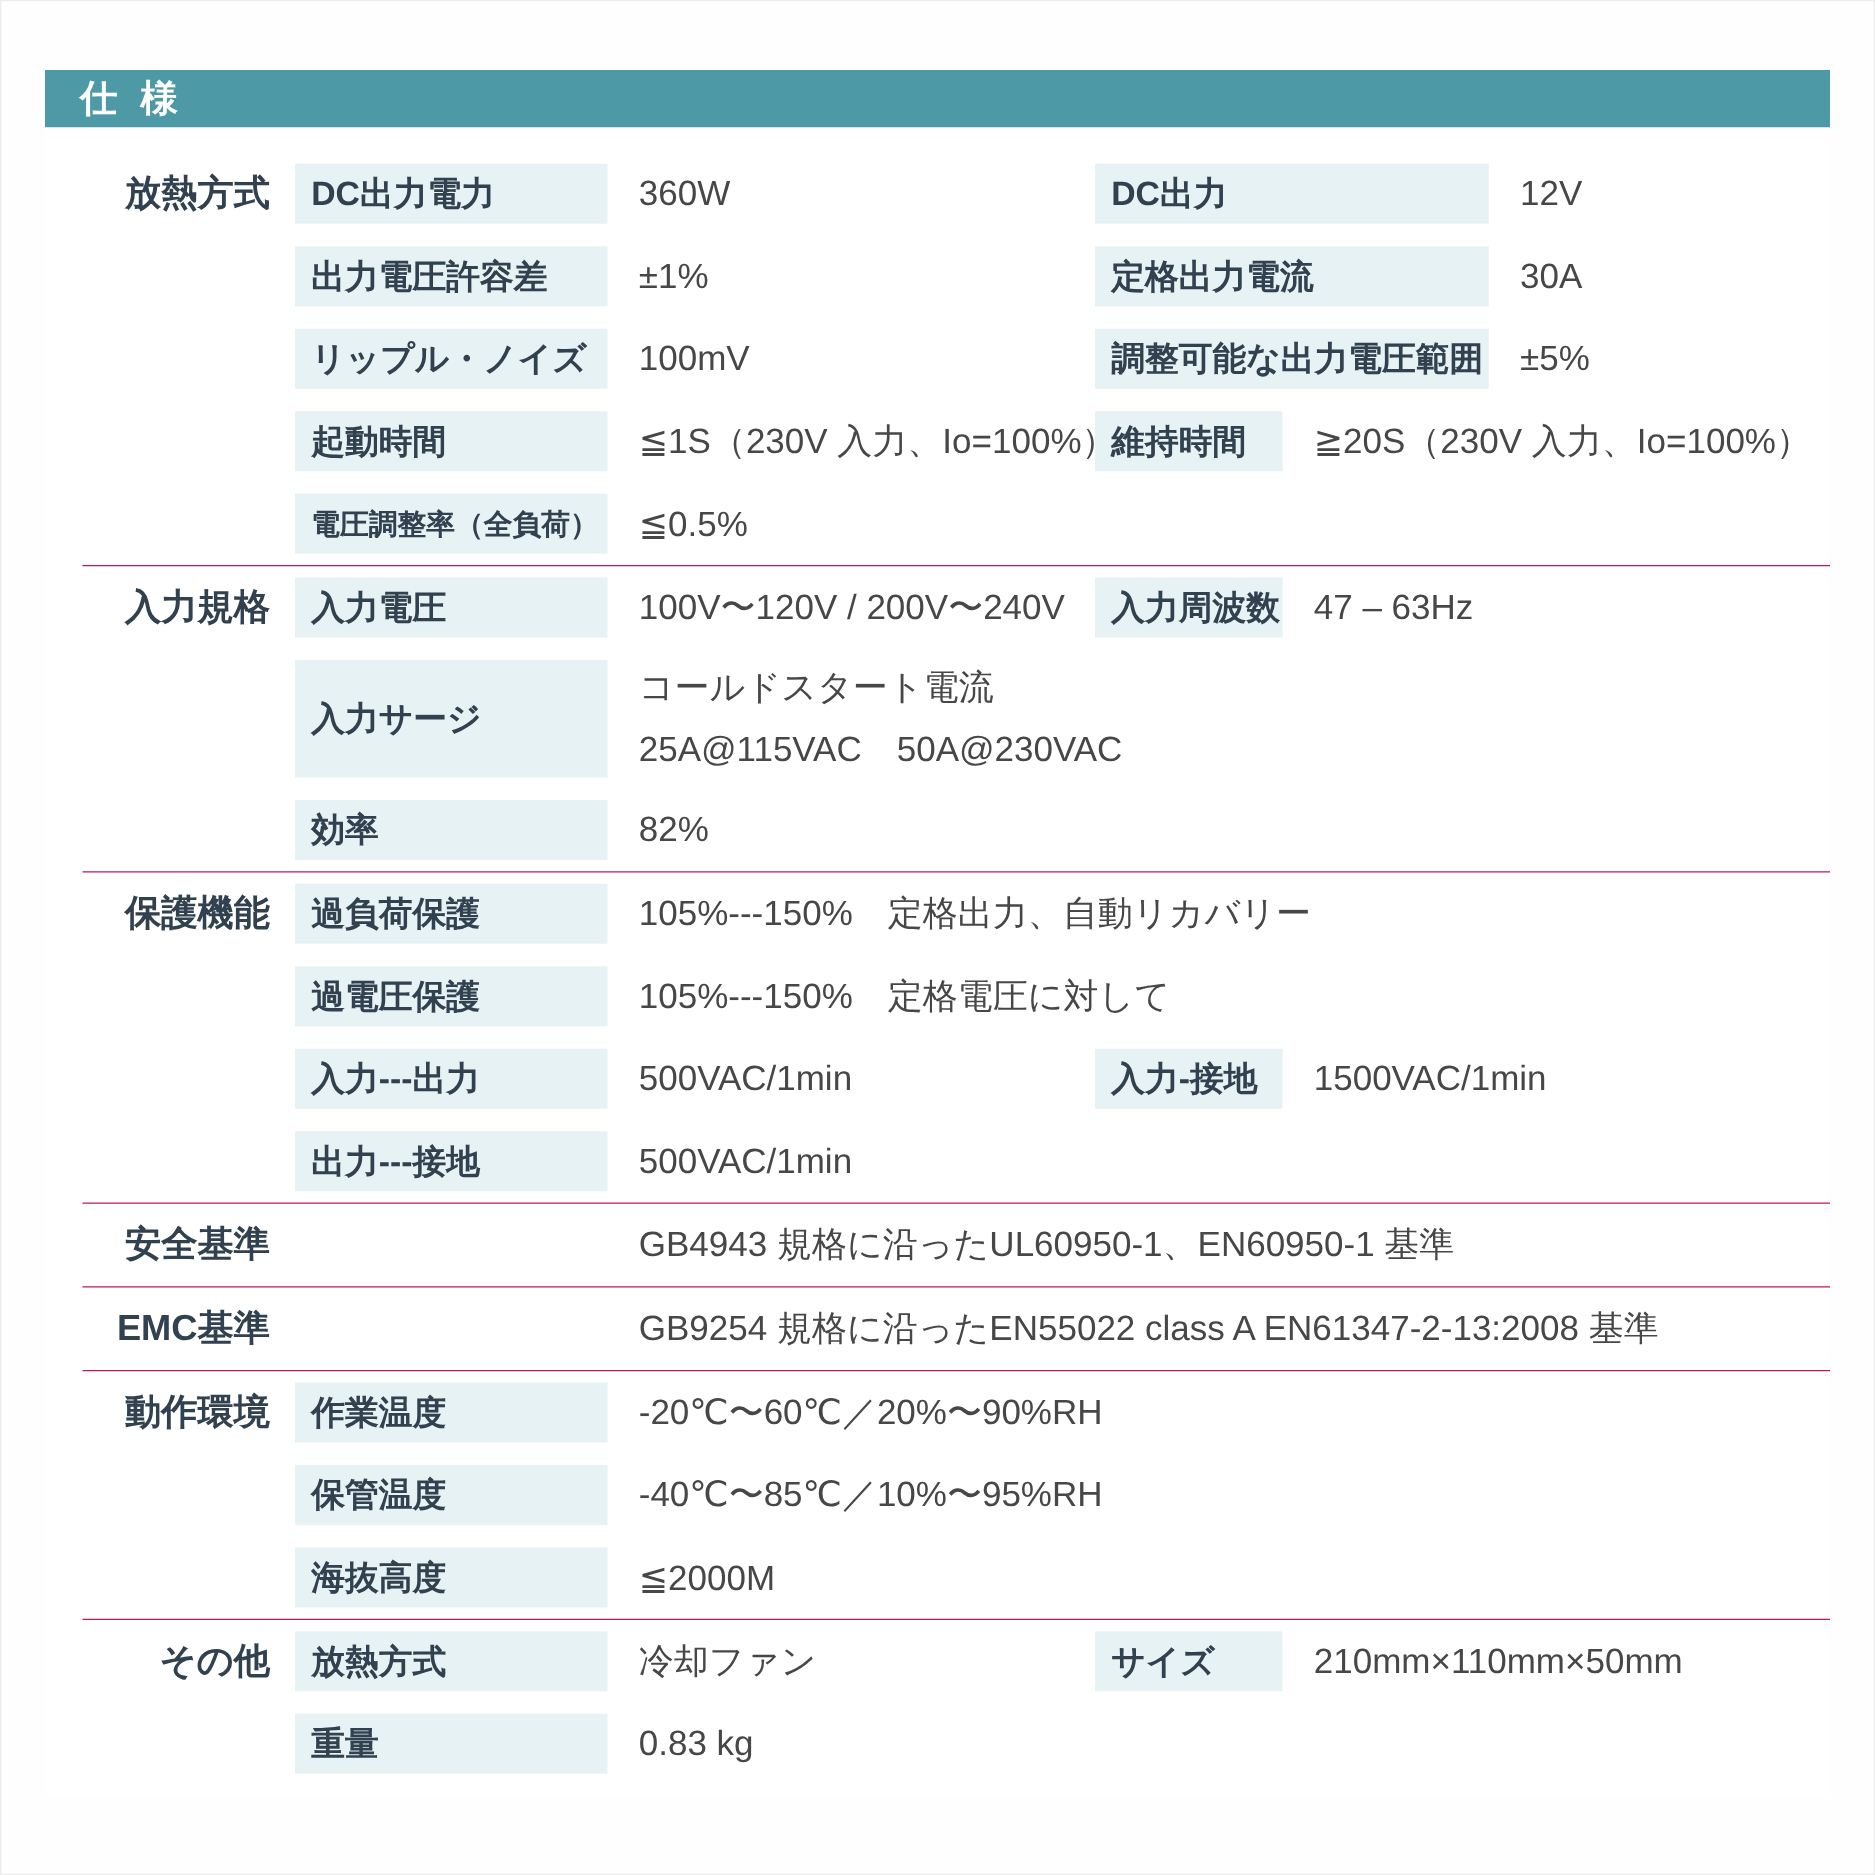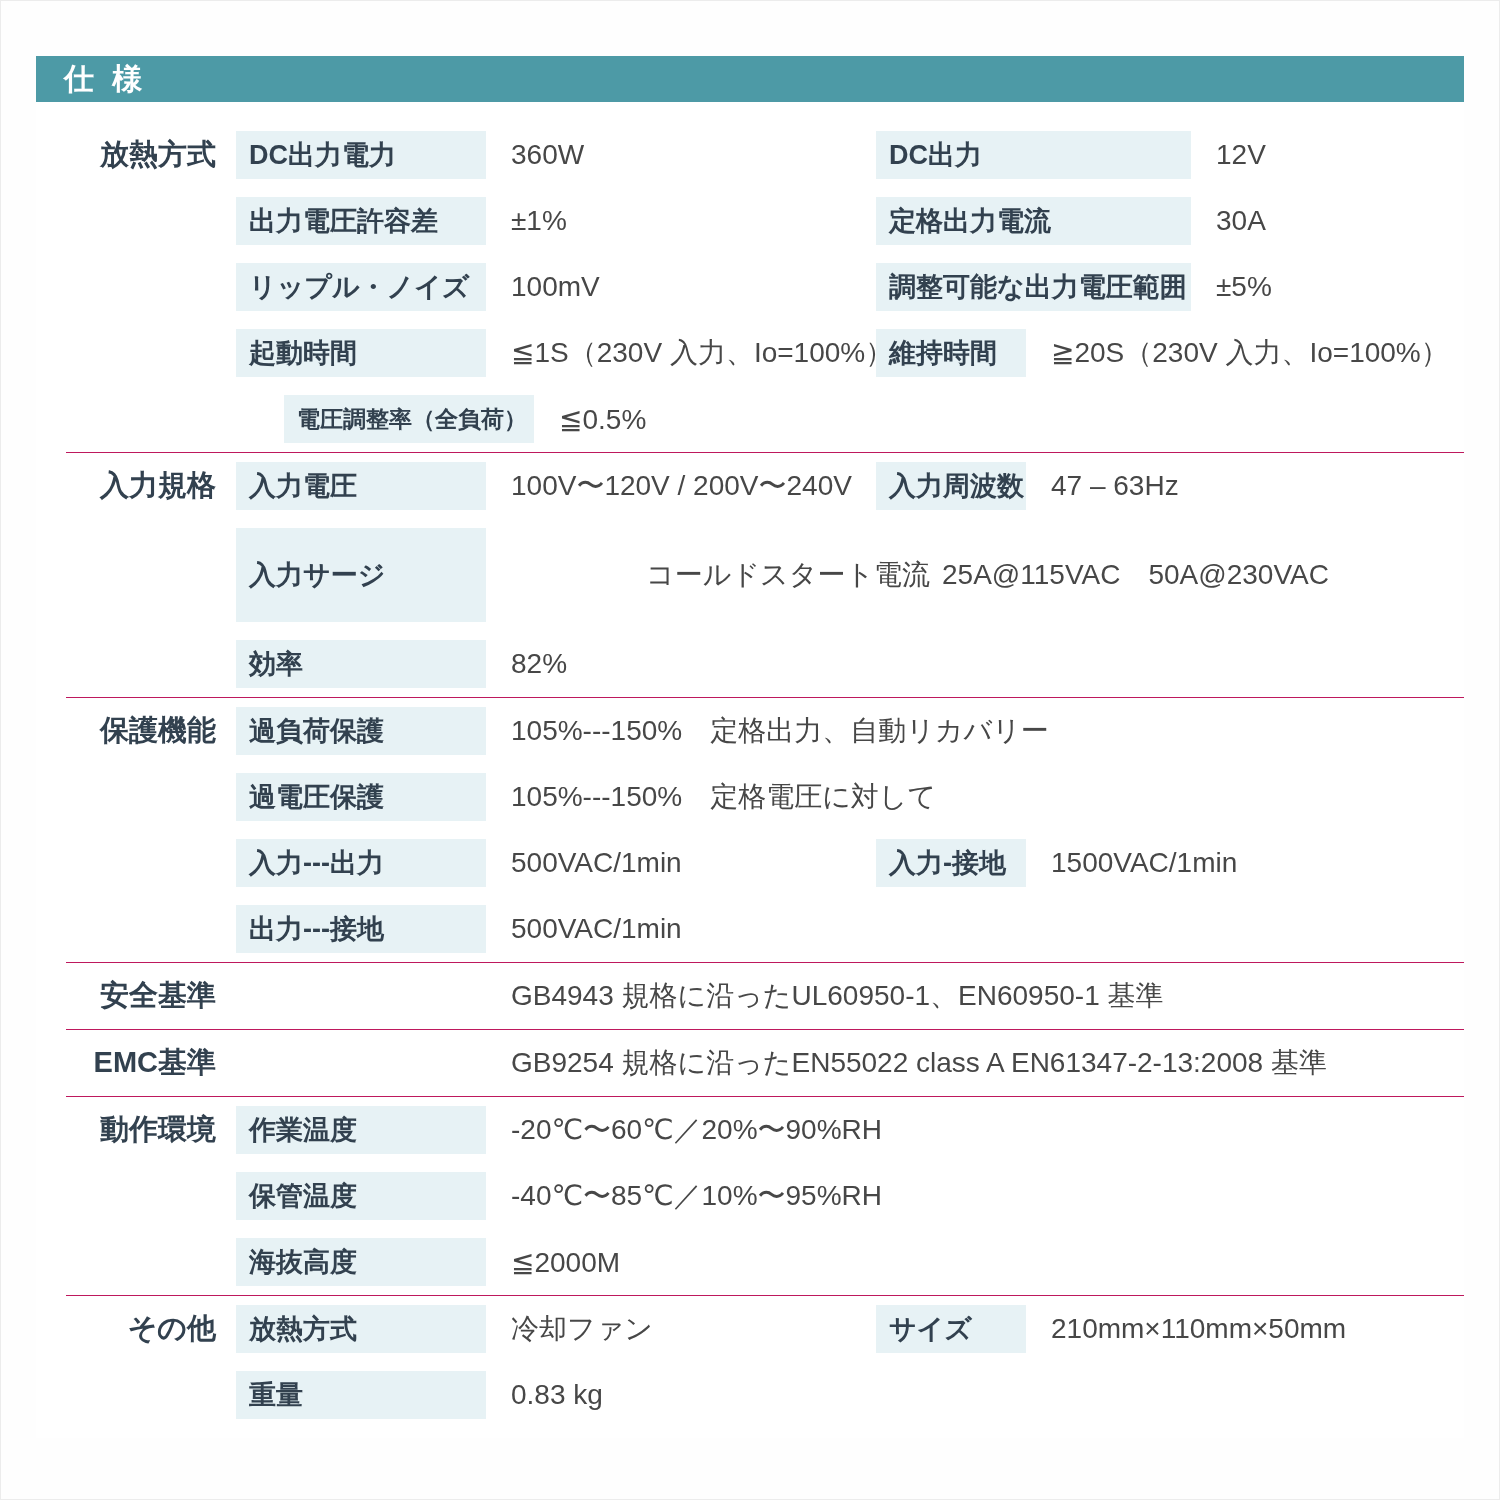--- a/index.html
+++ b/index.html
@@ -40,28 +40,28 @@
   .row.tall { min-height:112px; }
   .lbl {
     width:250px; flex:none;
     background:#e7f2f5;
     align-self:stretch; margin:9px 0;
     display:flex; align-items:center;
     padding-left:13px;
     font-size:27px; font-weight:bold; color:#32414f;
     white-space:nowrap;
   }
-  .lbl.tight { font-size:23px;margin-left:48px; }
+  .lbl.tight { font-size:23px; }
   .lbl.blank { background:transparent; }
   .lbl2 { width:315px; }
   .lbl2.narrow { width:150px; }
   .val { width:390px; flex:none; padding-left:25px; font-size:28px; white-space:nowrap; }
   .val.grow { flex:1; width:auto; }
   .val2 { flex:1; padding-left:25px; font-size:28px; white-space:nowrap; }
-  .two-line { display:flex; justify-content:center; gap:12px; }
+  .two-line { display:flex; flex-direction:column; justify-content:center; gap:12px; }
 </style>
 </head>
 <body>
 
 <div class="page">
   <div class="card-header">
     <span>仕 様</span>
   </div>
 
   <div class="card-body">

